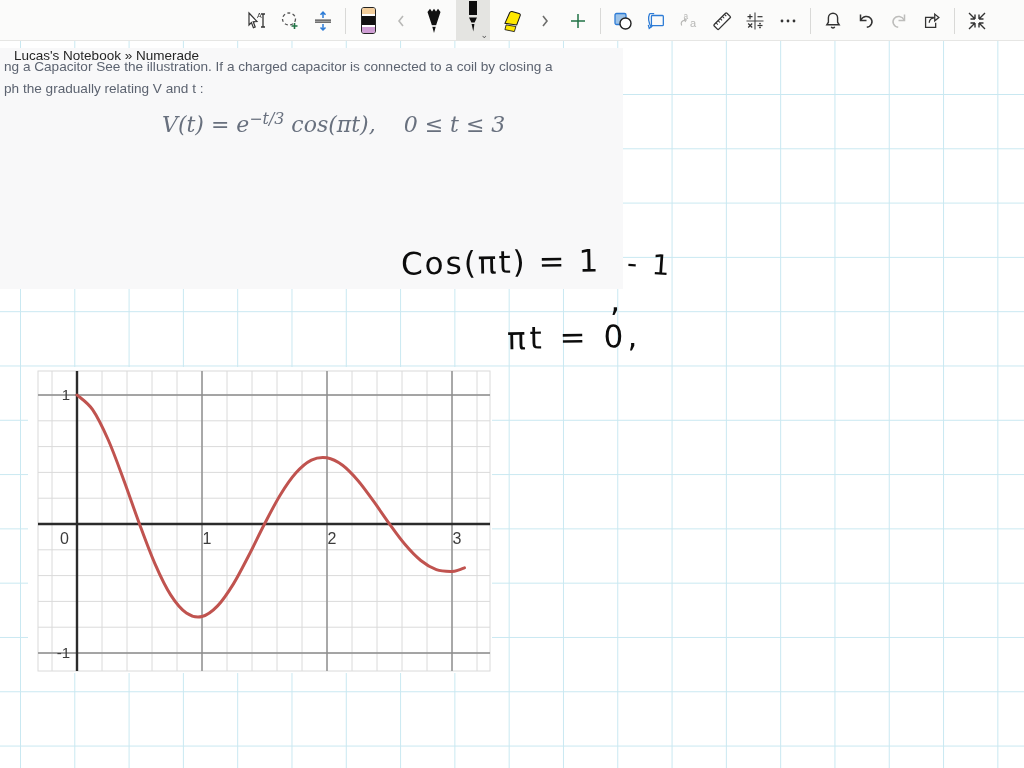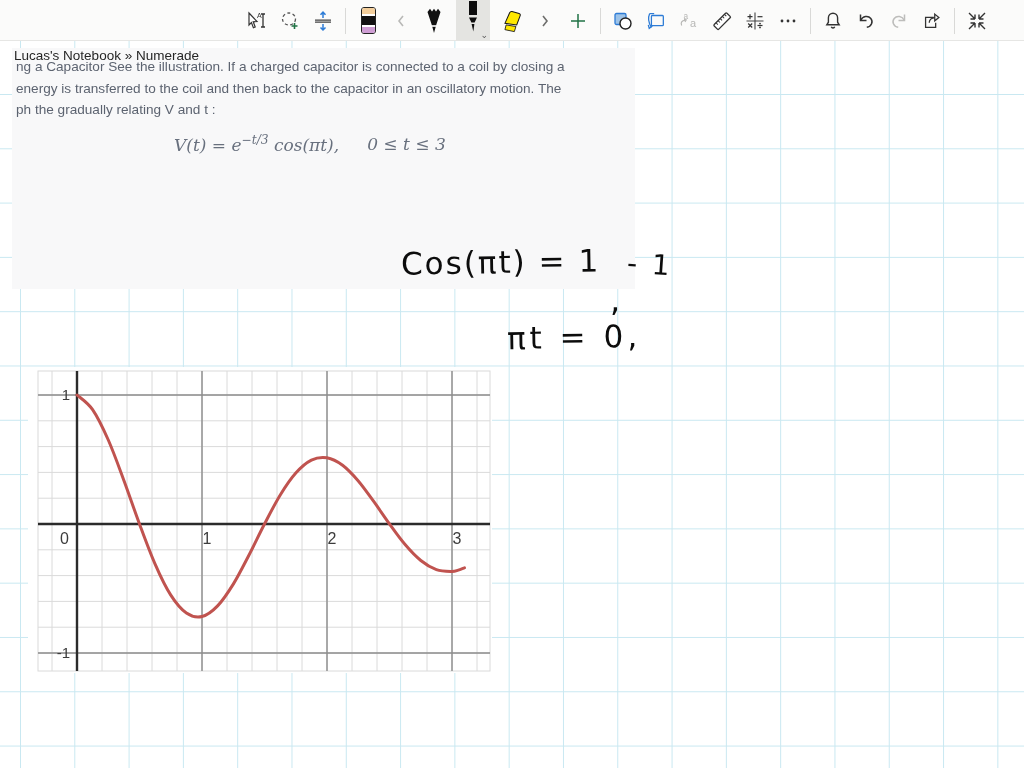--- a/index.html
+++ b/index.html
@@ -26,25 +26,25 @@
   .eraser .e3 { flex:2; background:#cf9ed4; }
 
   
   .canvas { position:absolute; top:41px; left:0; width:1024px; height:727px; background:#fff;
     background-image:
       linear-gradient(to right, #c9e8f1 1px, transparent 1px),
       linear-gradient(to bottom, #c9e8f1 1px, transparent 1px);
     background-size:54.3px 54.3px; background-position:20px 53px; }
 
   
-  .doc { position:absolute; left:12px; top:48px; width:623px; height:241px; background:#f8f8f9;
+  .doc { position:absolute; left:0; top:48px; width:623px; height:241px; background:#f8f8f9;
          color:#5c6370; font-size:13.6px; line-height:21.5px; padding:8px 0 0 4px; z-index:2; }
   .doc sup, .doc .sup { font-size:0.72em; vertical-align:super; }
   .formula { margin:9px 0 0 158px; font-family:"DejaVu Serif", serif; font-style:italic;
-             font-size:17px; color:#68707e; height:30px; }
+             font-size:22px; color:#68707e; height:30px; }
   .formula .cond { margin-left:28px; }
   .para2 { margin-top:31px; }
 
   
   .hw { position:absolute; color:#0c0c0c; font-family:"DejaVu Sans", sans-serif; z-index:6;
         white-space:nowrap; }
   .hw1 { left:401px; top:244px; font-size:31px; letter-spacing:2px; transform:rotate(-1deg); }
   .hwc { left:610px; top:281px; font-size:32px; }
   .hwn { left:627px; top:248px; font-size:28px; letter-spacing:3px; transform:rotate(4deg); }
   .hw2 { left:507px; top:319px; font-size:31px; letter-spacing:4px; transform:rotate(-1deg); }
@@ -237,21 +237,20 @@
         </svg>
       </div>
 
     </div>
   </div>
 
   <div class="canvas">
 
     <div class="doc" style="top:7px">
       <div>ng a Capacitor See the illustration. If a charged capacitor is connected to a coil by closing a</div>
-      <div>energy is transferred to the coil and then back to the capacitor in an oscillatory motion. The</div>
       <div>ph the gradually relating V and t :</div>
       <div class="formula"><span>V(t) = e</span><sup>−t/3</sup><span> cos(πt),</span><span class="cond">0 ≤ t ≤ 3</span></div>
       <div class="para2">
       </div>
     </div>
 
     <div class="graph" style="top:326px">
       <svg width="464" height="306" viewBox="0 0 464 306">
           <line x1="24" y1="4" x2="24" y2="304" stroke="#dadada" stroke-width="1"></line>
           <line x1="49" y1="4" x2="49" y2="304" stroke="#dadada" stroke-width="1"></line>

